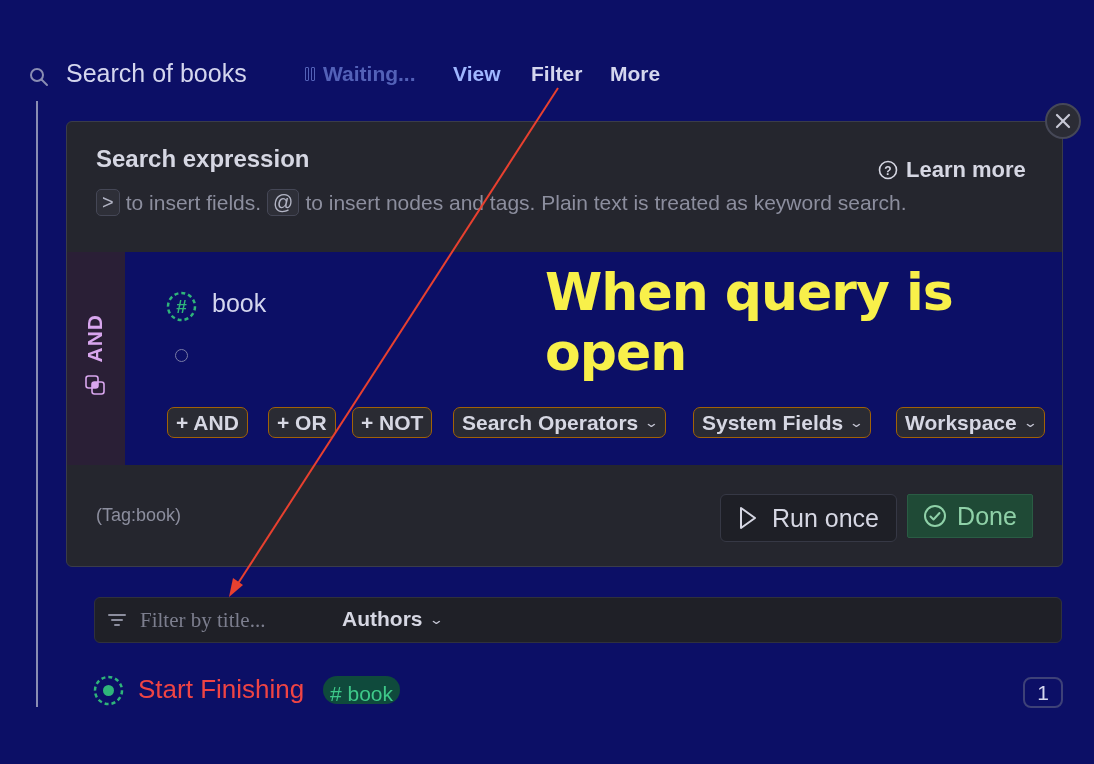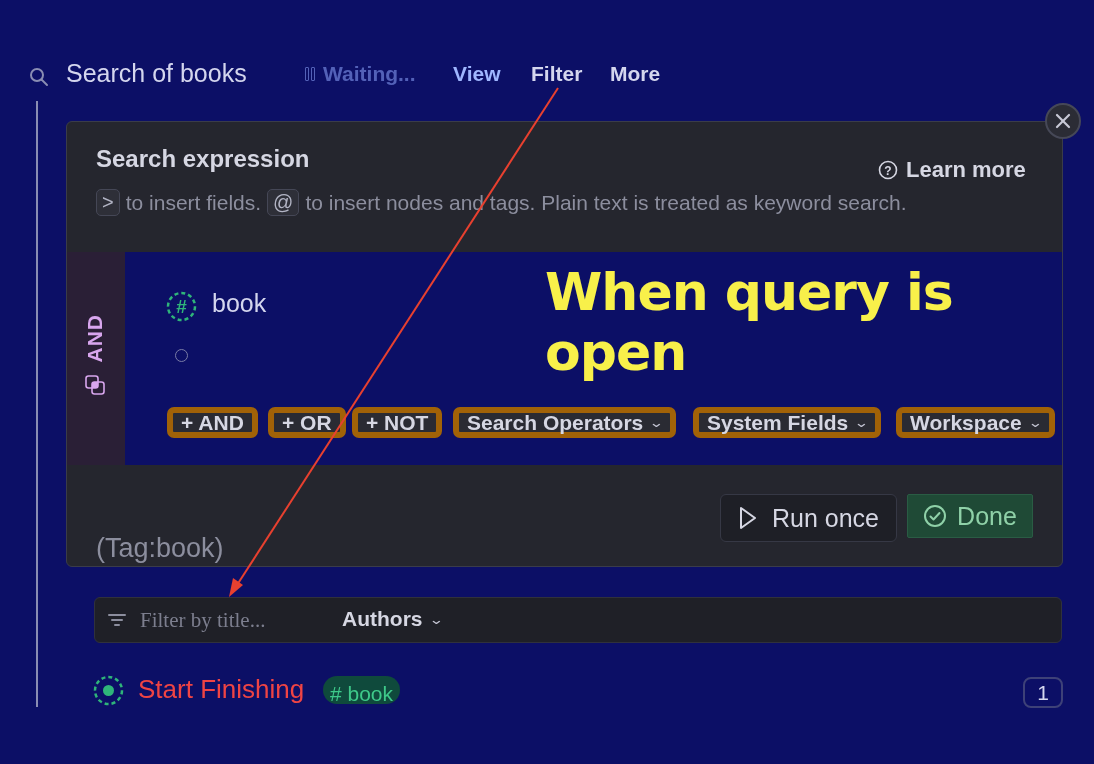--- a/index.html
+++ b/index.html
@@ -44,27 +44,27 @@
     .and-strip { left: 67px; top: 252px; width: 58px; height: 213px; background: #2a1f36; }
     .and-label { left: 73px; top: 300px; width: 44px; height: 110px; color: #d8a6ee; font-weight: bold; font-size: 21px; display: flex; flex-direction: column; align-items: center; justify-content: center; gap: 12px; }
     .and-text { writing-mode: vertical-rl; transform: rotate(180deg); letter-spacing: 1px; }
     .query-area { left: 125px; top: 252px; width: 937px; height: 213px; background: #0c0f66; }
     .tag-icon { left: 166px; top: 291px; width: 31px; height: 31px; }
     .tag-name { left: 212px; top: 289px; font-size: 25px; color: #d4d6ee; }
     .empty-bullet { left: 175px; top: 349px; width: 13px; height: 13px; border: 1.5px solid #7a7ca6; border-radius: 50%; }
     .annotation { left: 545px; top: 262px; font-family: "DejaVu Sans", sans-serif; font-size: 52px; color: #f8f04a; font-weight: bold; letter-spacing: -1px; }
 
     .chip {
-      top: 407px; height: 31px; background: #2a2b33; border: 6px solid #a16207;
+      top: 407px; height: 31px; background: #2a2b33; border: 1px solid #a16207;
       border-radius: 7px; font-size: 21px; font-weight: bold; color: #d6d7e3;
       display: flex; align-items: center; padding: 0 8px; gap: 8px; white-space: nowrap; cursor: pointer;
     }
     .chev { font-size: 13px; font-weight: normal; color: #c4c5d4; transform: scaleX(1.4); }
 
-    .footer-expr { left: 96px; top: 505px; font-size: 27px; color: #8c8e9e; margin-top: 28px; }
+    .footer-expr { left: 96px; top: 505px; font-size: 18px; color: #8c8e9e; }
     .run-btn {
       left: 720px; top: 494px; width: 177px; height: 48px; background: #1e1f26;
       border: 1px solid #363845; border-radius: 6px; color: #d6d7e3;
       font-size: 25px; display: flex; align-items: center; justify-content: center; gap: 14px; cursor: pointer;
     }
     .done-btn {
       left: 907px; top: 494px; width: 126px; height: 44px; background: #1f4a36;
       border: 1px solid #2a5c44; border-radius: 2px; color: #8fd1a8;
       font-size: 25px; display: flex; align-items: center; justify-content: center; gap: 10px; cursor: pointer;
     }

